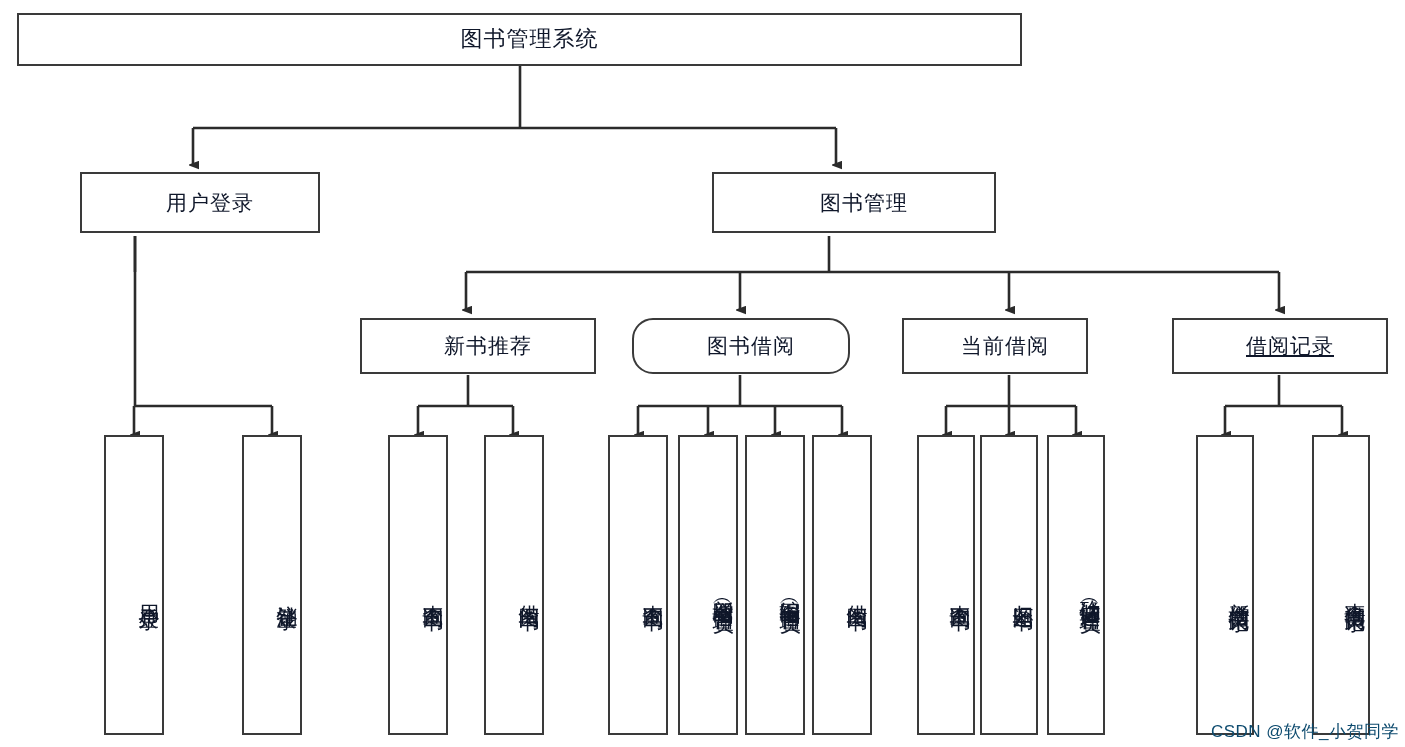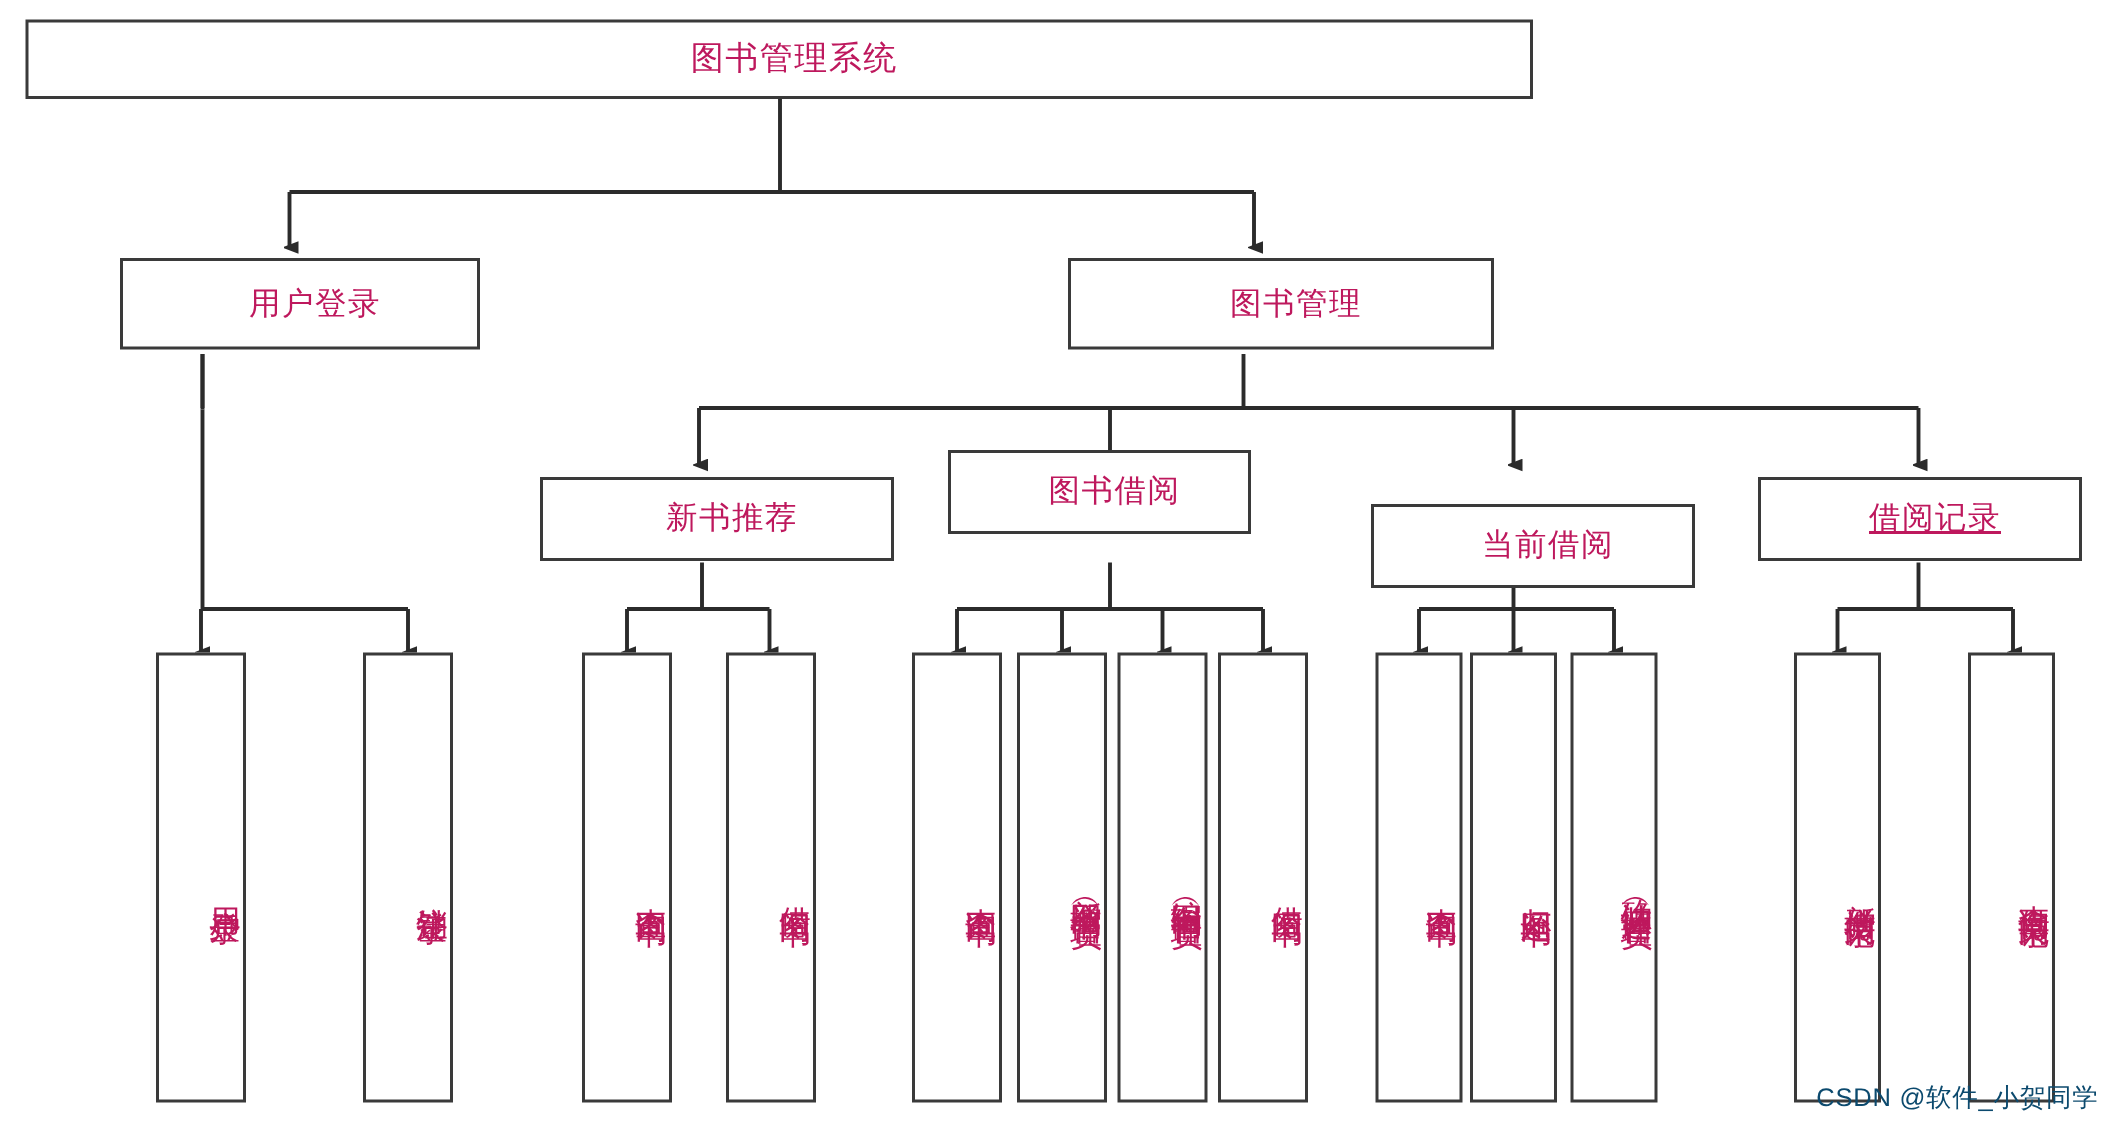--- a/index.html
+++ b/index.html
@@ -26,21 +26,21 @@
     pointer-events: none;
   }
   .node {
     position: absolute;
     box-sizing: border-box;
     border: 2px solid #3a3a3a;
     background: #ffffff;
     display: flex;
     align-items: center;
     justify-content: center;
-    color: #be185d;
+    color: #0f172a;
     text-align: center;
     overflow: hidden;
     padding-left: 20px;
   }
   .node.h {
     font-size: 21px;
     line-height: 1.2;
     letter-spacing: 1px;
   }
   .node.h.root {
@@ -130,22 +130,22 @@
       <path d="M1342,406 L1342,435" marker-end="url(#arrow)"></path>
     </g>
   </svg>
 
   <div class="node h root" style="left:17px; top:13px; width:1005px; height:53px;">图书管理系统</div>
 
   <div class="node h" style="left:80px; top:172px; width:240px; height:61px;">用户登录</div>
   <div class="node h" style="left:712px; top:172px; width:284px; height:61px;">图书管理</div>
 
   <div class="node h" style="left:360px; top:318px; width:236px; height:56px;">新书推荐</div>
-  <div class="node h" style="left:632px; top:300px; width:202px; height:56px;">图书借阅</div>
-  <div class="node h" style="left:902px; top:336px; width:216px; height:56px;margin-left:12px;">当前借阅</div>
+  <div class="node h" style="left:632px; top:318px; width:218px; height:56px;border-radius:21px;">图书借阅</div>
+  <div class="node h" style="left:902px; top:318px; width:186px; height:56px;">当前借阅</div>
   <div class="node h" style="left:1172px; top:318px; width:216px; height:56px;text-decoration:underline;">借阅记录</div>
 
   <div class="node v" style="left:104px; top:435px; width:60px; height:300px;">
     <span class="vtext">用户登录</span>
   </div>
   <div class="node v" style="left:242px; top:435px; width:60px; height:300px;">
     <span class="vtext">注销登录</span>
   </div>
 
   <div class="node v" style="left:388px; top:435px; width:60px; height:300px;">

